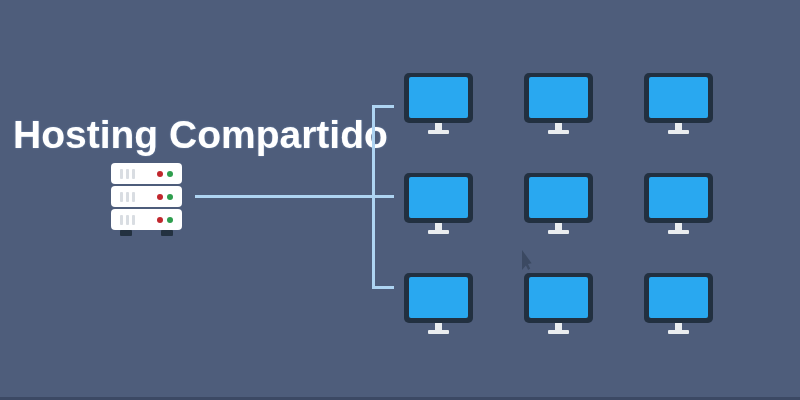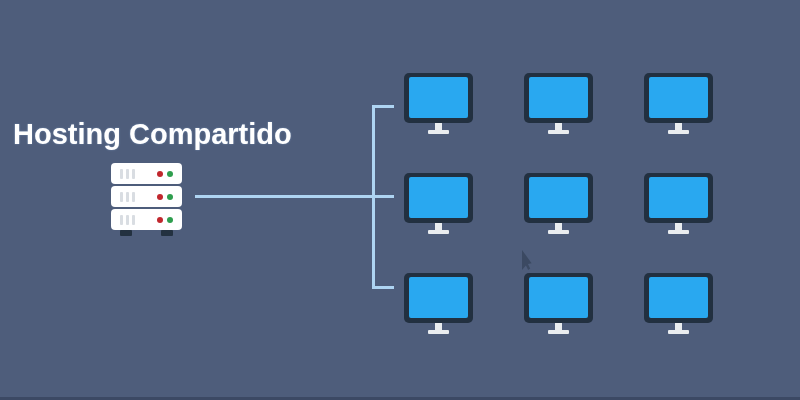--- a/index.html
+++ b/index.html
@@ -6,21 +6,21 @@
   html,body { width:800px; height:400px; overflow:hidden; font-family:"Liberation Sans", sans-serif; }
 
   .stage {
     position:relative; width:800px; height:400px;
     background:var(--background,#4e5d7b); overflow:hidden;
   }
 
   
   .title {
     position:absolute; left:13px; top:119px;
-    font-size:29px; font-weight:bold; line-height:31px;
+    font-size:39px; font-weight:bold; line-height:31px;
     color:var(--title-text,#ffffff);
     text-shadow:0 0 2px rgba(165,200,245,.45);
     white-space:nowrap;
   }
 
   
   .server { position:absolute; left:111px; top:163px; width:71px; height:74px; }
   .server-units { position:absolute; left:0; top:0; width:71px; }
   .server-unit {
     position:relative; width:71px; height:21px;

